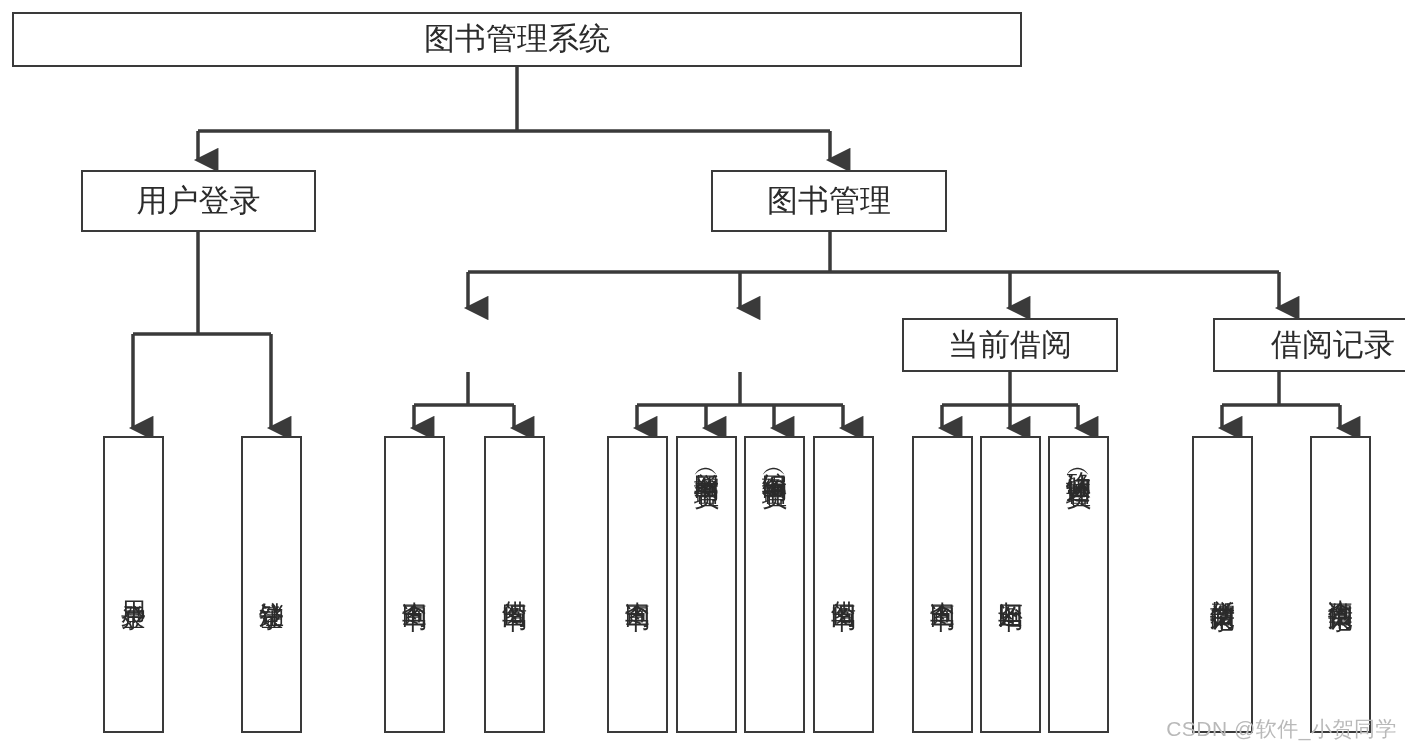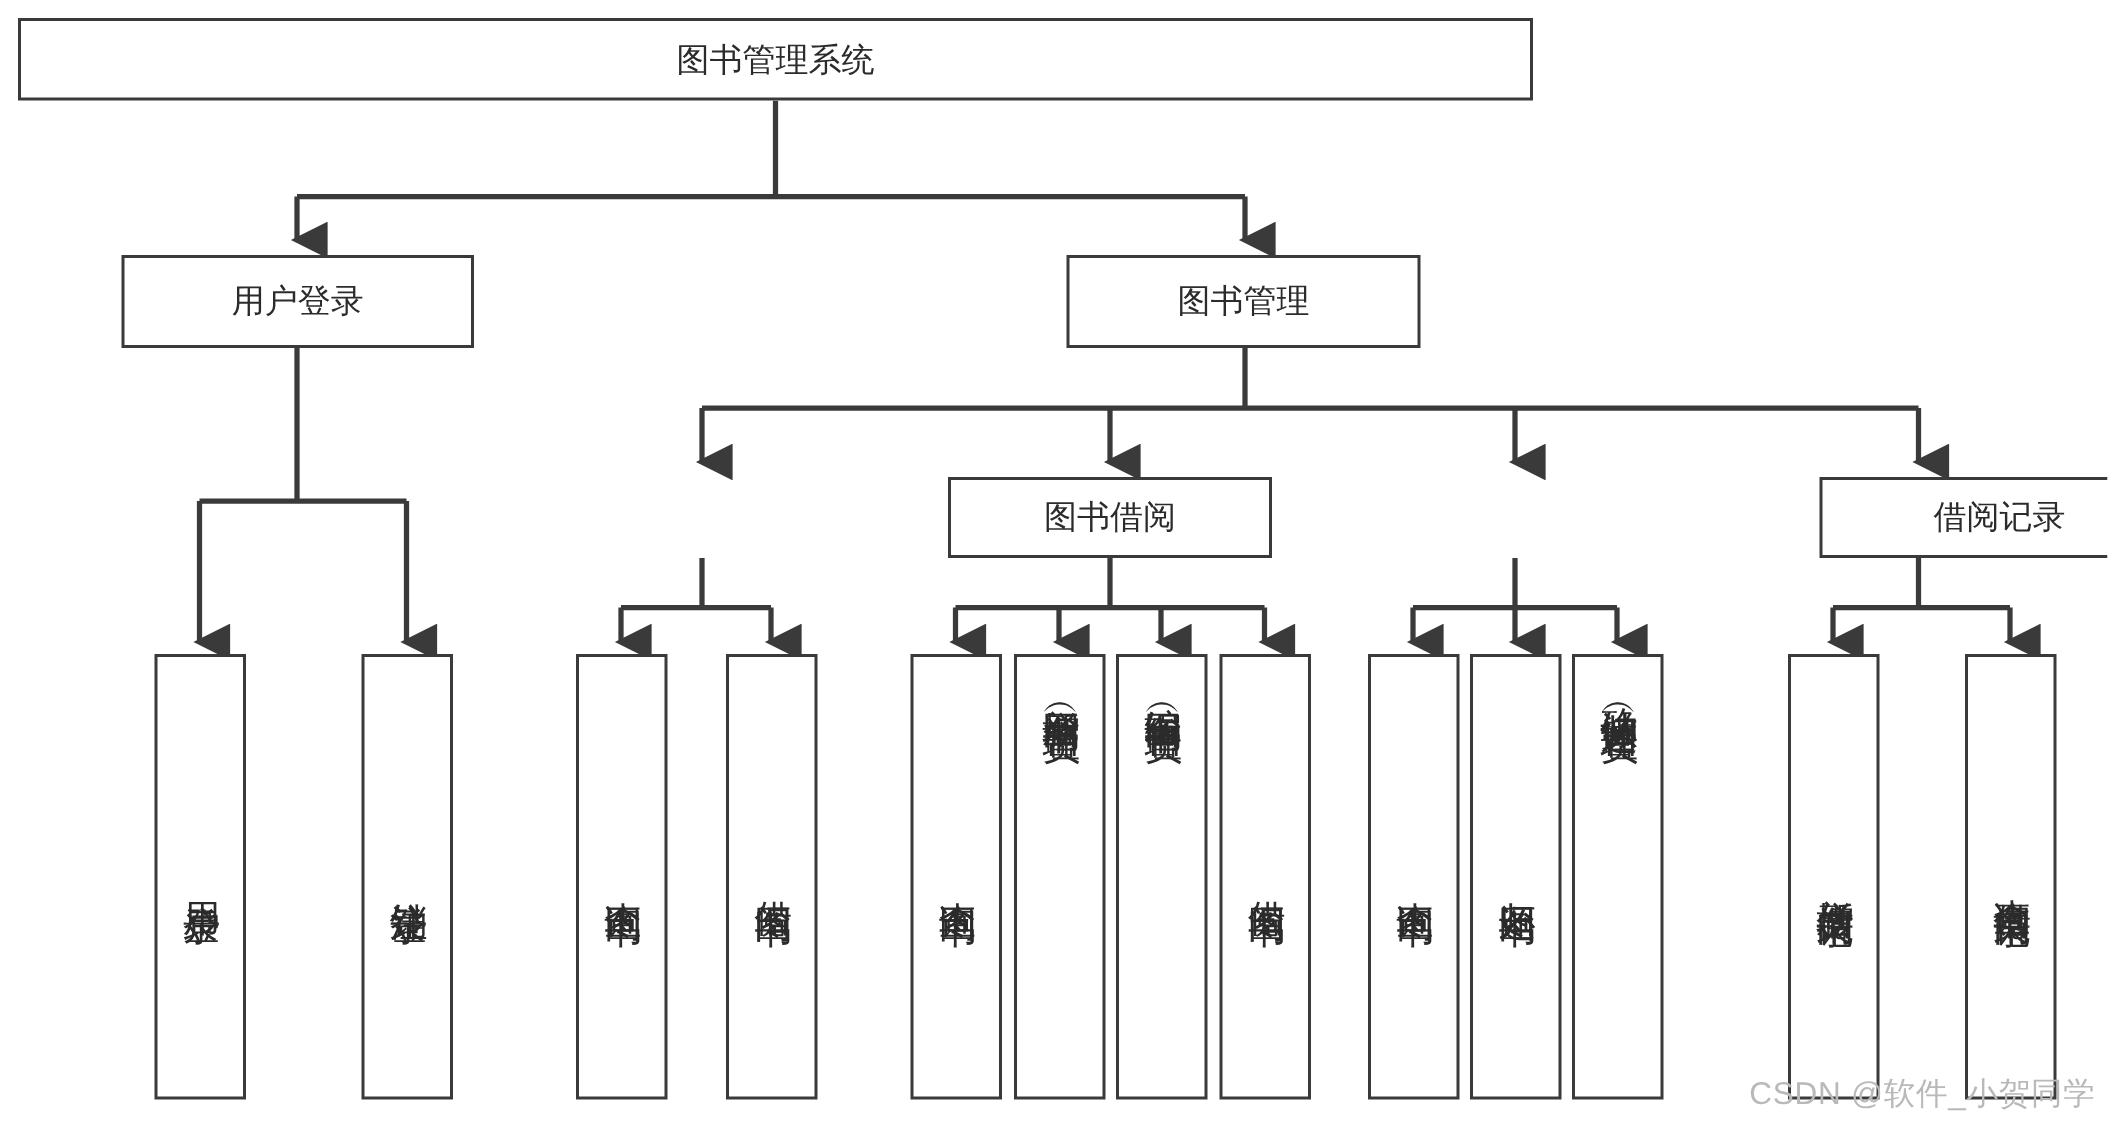--- a/index.html
+++ b/index.html
@@ -36,21 +36,21 @@
     justify-content: center;
     z-index: 2;
   }
   .node-label {
     color: #2b2b2b;
     line-height: 1.25;
     text-align: center;
     white-space: nowrap;
   }
   .node.horizontal .node-label {
-    font-size: 22px;
+    font-size: 31px;
     writing-mode: horizontal-tb;
   }
   .node.vertical {
     align-items: flex-start;
     padding-top: 14px;
   }
   .node.vertical .node-label {
     writing-mode: vertical-rl;
     text-orientation: upright;
     font-size: 25px;
@@ -131,22 +131,22 @@
     <span class="node-label">图书管理系统</span>
   </div>
 
   <div class="node horizontal" style="left:81px; top:170px; width:235px; height:62px;">
     <span class="node-label">用户登录</span>
   </div>
   <div class="node horizontal" style="left:711px; top:170px; width:236px; height:62px;">
     <span class="node-label">图书管理</span>
   </div>
 
-  <div class="node horizontal" style="left:632px; top:318px; width:216px; height:54px;">
-    <span class="node-label">图书借阅</span>
+  <div class="node horizontal" style="left:902px; top:318px; width:216px; height:54px;">
+    <span class="node-label">当前借阅</span>
   </div>
   <div class="node horizontal" style="left:1213px; top:318px; width:240px; height:54px;">
     <span class="node-label">借阅记录</span>
   </div>
 
   <div class="node vertical centered" style="left:103px; top:436px; width:61px; height:297px;">
     <span class="node-label">用户登录</span>
   </div>
   <div class="node vertical centered" style="left:241px; top:436px; width:61px; height:297px;">
     <span class="node-label">注销登录</span>

